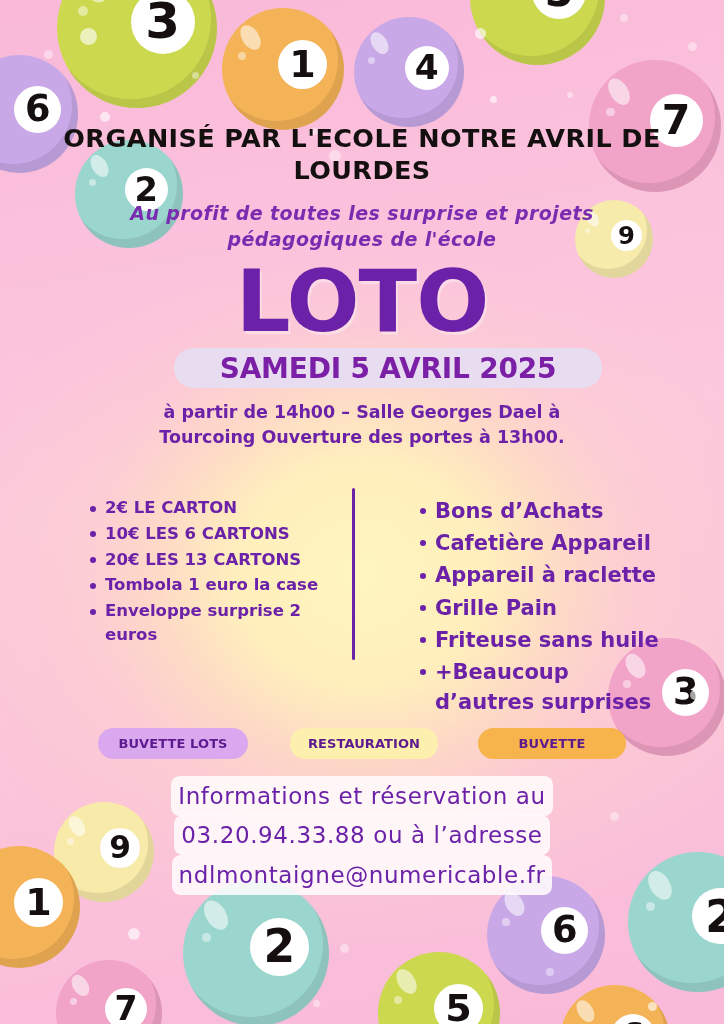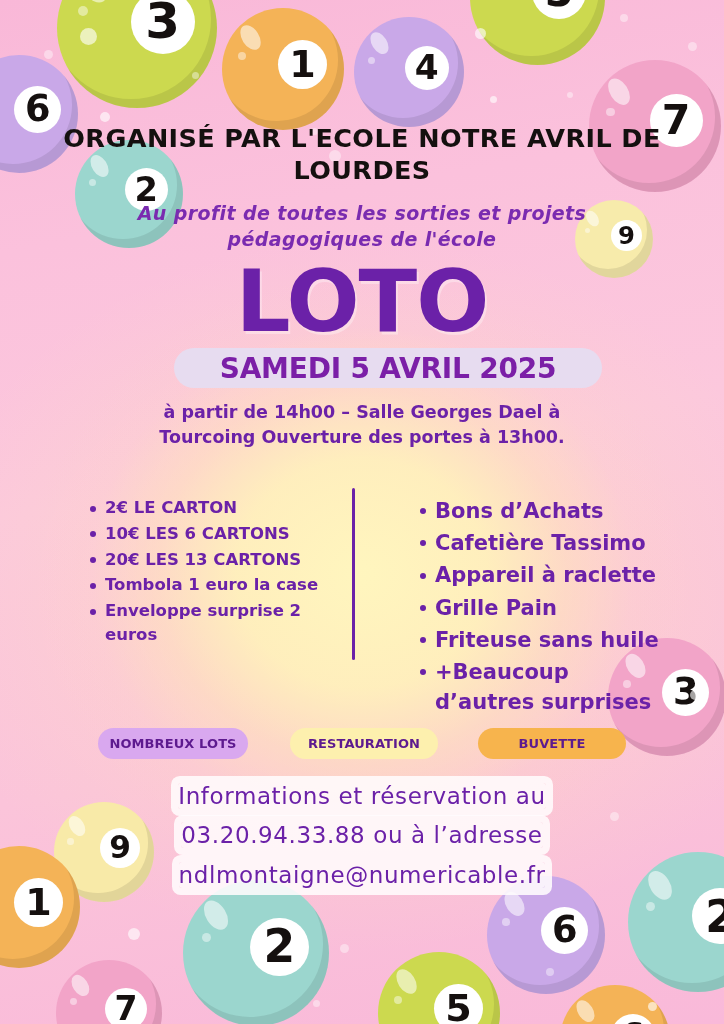--- a/index.html
+++ b/index.html
@@ -272,21 +272,21 @@
       <div class="bubble" style="left: 128px; top: 928px; width: 12px; height: 12px;"></div>
       <div class="bubble dim" style="left: 340px; top: 944px; width: 9px; height: 9px;"></div>
       <div class="bubble dim" style="left: 313px; top: 1000px; width: 7px; height: 7px;"></div>
       <div class="bubble" style="left: 648px; top: 1002px; width: 9px; height: 9px;"></div>
     </div>
 
   <div id="content">
 
     <div class="organised">ORGANISÉ PAR L'ECOLE NOTRE AVRIL DE LOURDES</div>
 
-    <div class="profit">Au profit de toutes les sorties et projets pédagogiques de l'école</div>
+    <div class="profit">Au profit de toutes les surprise et projets pédagogiques de l'école</div>
 
     <div class="loto">LOTO</div>
 
     <div class="date-pill">
       <span>SAMEDI 5 AVRIL 2025</span>
     </div>
 
     <div class="venue">à partir de 14h00 – Salle Georges Dael à Tourcoing Ouverture des portes à 13h00.</div>
 
     <div class="divider"></div>
@@ -297,29 +297,29 @@
           <li>10€ LES 6 CARTONS</li>
           <li>20€ LES 13 CARTONS</li>
           <li>Tombola 1 euro la case</li>
           <li>Enveloppe surprise 2 euros</li>
         </ul>
     </div>
 
     <div class="col" id="col-right">
       <ul id="prizes-ul">
           <li>Bons d’Achats</li>
-          <li>Cafetière Tassimo</li>
+          <li>Cafetière Appareil</li>
           <li>Appareil à raclette</li>
           <li>Grille Pain</li>
           <li>Friteuse sans huile</li>
           <li>+Beaucoup d’autres surprises</li>
         </ul>
     </div>
 
-    <div class="tag" id="tag-lots">NOMBREUX LOTS</div>
+    <div class="tag" id="tag-lots">BUVETTE LOTS</div>
     <div class="tag" id="tag-resto">RESTAURATION</div>
     <div class="tag" id="tag-buvette">BUVETTE</div>
 
     <div class="contact">
       <div class="line"><span>Informations et réservation au</span></div>
       <div class="line"><span>03.20.94.33.88 ou à l’adresse</span></div>
       <div class="line"><span>ndlmontaigne@numericable.fr</span></div>
     </div>
 
   </div>

